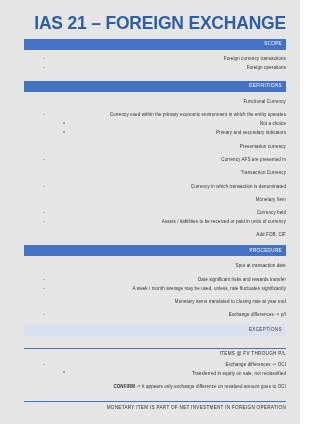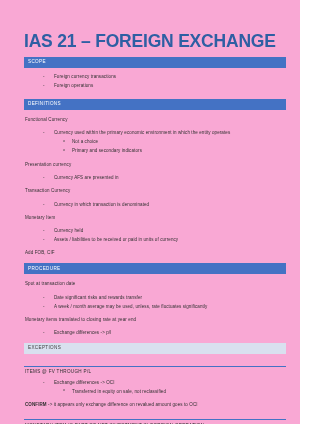--- a/index.html
+++ b/index.html
@@ -11,23 +11,24 @@
     width: 300px;
     height: 424px;
     font-family: "Liberation Sans", sans-serif;
     color: #262626;
     overflow: hidden;
   }
   .page {
     position: relative;
     width: 300px;
     height: 424px;
-    background: #f9a8d4;
+    background: #e5e5e5;
     box-sizing: border-box;
-    padding: 32px 14px 0 24px;
+    padding: 14px 14px 0 24px;
+    text-align: right;
   }
   .doc-title {
     font-size: 17.5px;
     line-height: 1.05;
     font-weight: bold;
     color: #2e5fa3;
     letter-spacing: -0.2px;
     margin: 0 0 7px 0;
     white-space: nowrap;
   }

